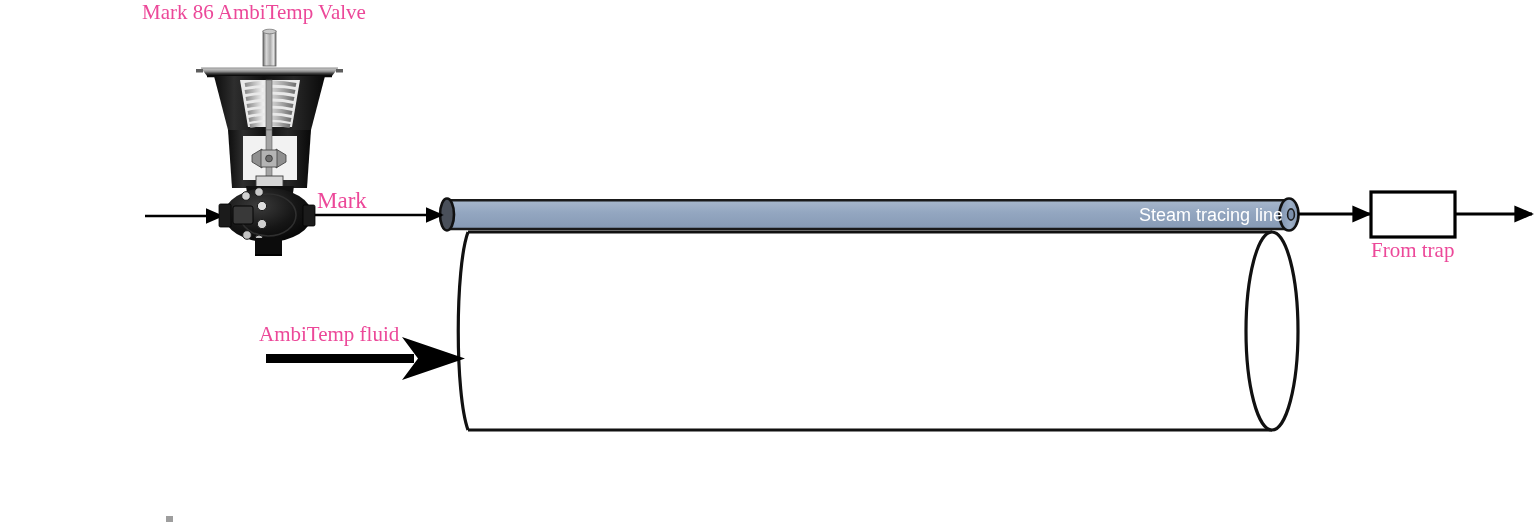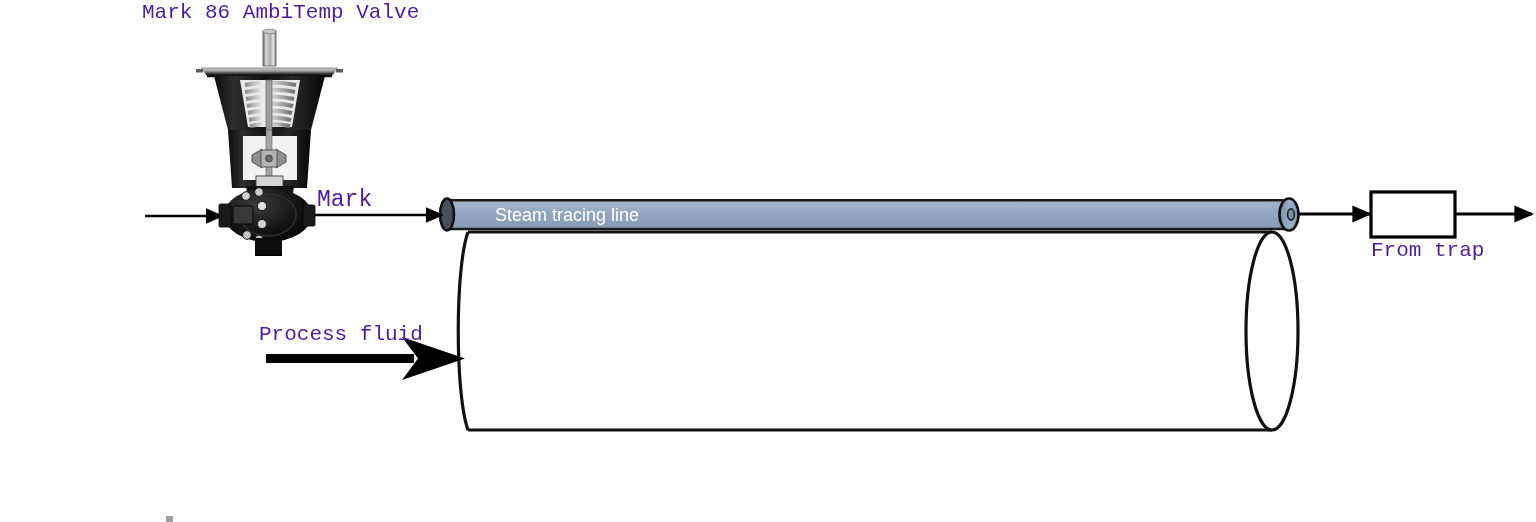--- a/index.html
+++ b/index.html
@@ -17,22 +17,22 @@
   }
   .svg-layer {
     position: absolute;
     left: 0;
     top: 0;
     width: 1536px;
     height: 522px;
   }
   .lbl {
     position: absolute;
-    color: #4c1d95;
-    font-family: Liberation Mono, monospace;
+    color: #ec4899;
+    font-family: Liberation Serif, serif;
     white-space: nowrap;
     line-height: 1;
   }
   #title-label {
     left: 142px;
     top: 2px;
     font-size: 21px;
   }
   #from-steam-header-label {
     left: 2px;
@@ -52,25 +52,24 @@
   #steam-trap-label {
     left: 1371px;
     top: 240px;
     font-size: 21px;
   }
   .tracing-text-wrap {
     position: absolute;
     left: 455px;
     top: 205px;
     width: 828px;
-    text-align: left;
+    text-align: right;
     font-size: 18px;
     color: #ffffff;
     font-family: "Liberation Sans", sans-serif;
-    padding-left: 40px;
   }
 </style>
 </head>
 <body>
 
 <div id="canvas">
 
   <svg class="svg-layer" viewBox="0 0 1536 522">
     <defs>
       <linearGradient id="tracingGrad" x1="0" y1="0" x2="0" y2="1">
@@ -237,17 +236,17 @@
     <rect x="166" y="516" width="7" height="6" fill="#7d7d7d" opacity="0.75"></rect>
   </svg>
 
   <div class="lbl" id="title-label">Mark 86 AmbiTemp Valve</div>
 
 
   <div class="lbl" id="steam-label">Mark</div>
 
   <div class="tracing-text-wrap">Steam tracing line</div>
 
-  <div class="lbl" id="process-fluid-label">Process fluid</div>
+  <div class="lbl" id="process-fluid-label">AmbiTemp fluid</div>
 
   <div class="lbl" id="steam-trap-label">From trap</div>
 
 </div>
 
 </body></html>

